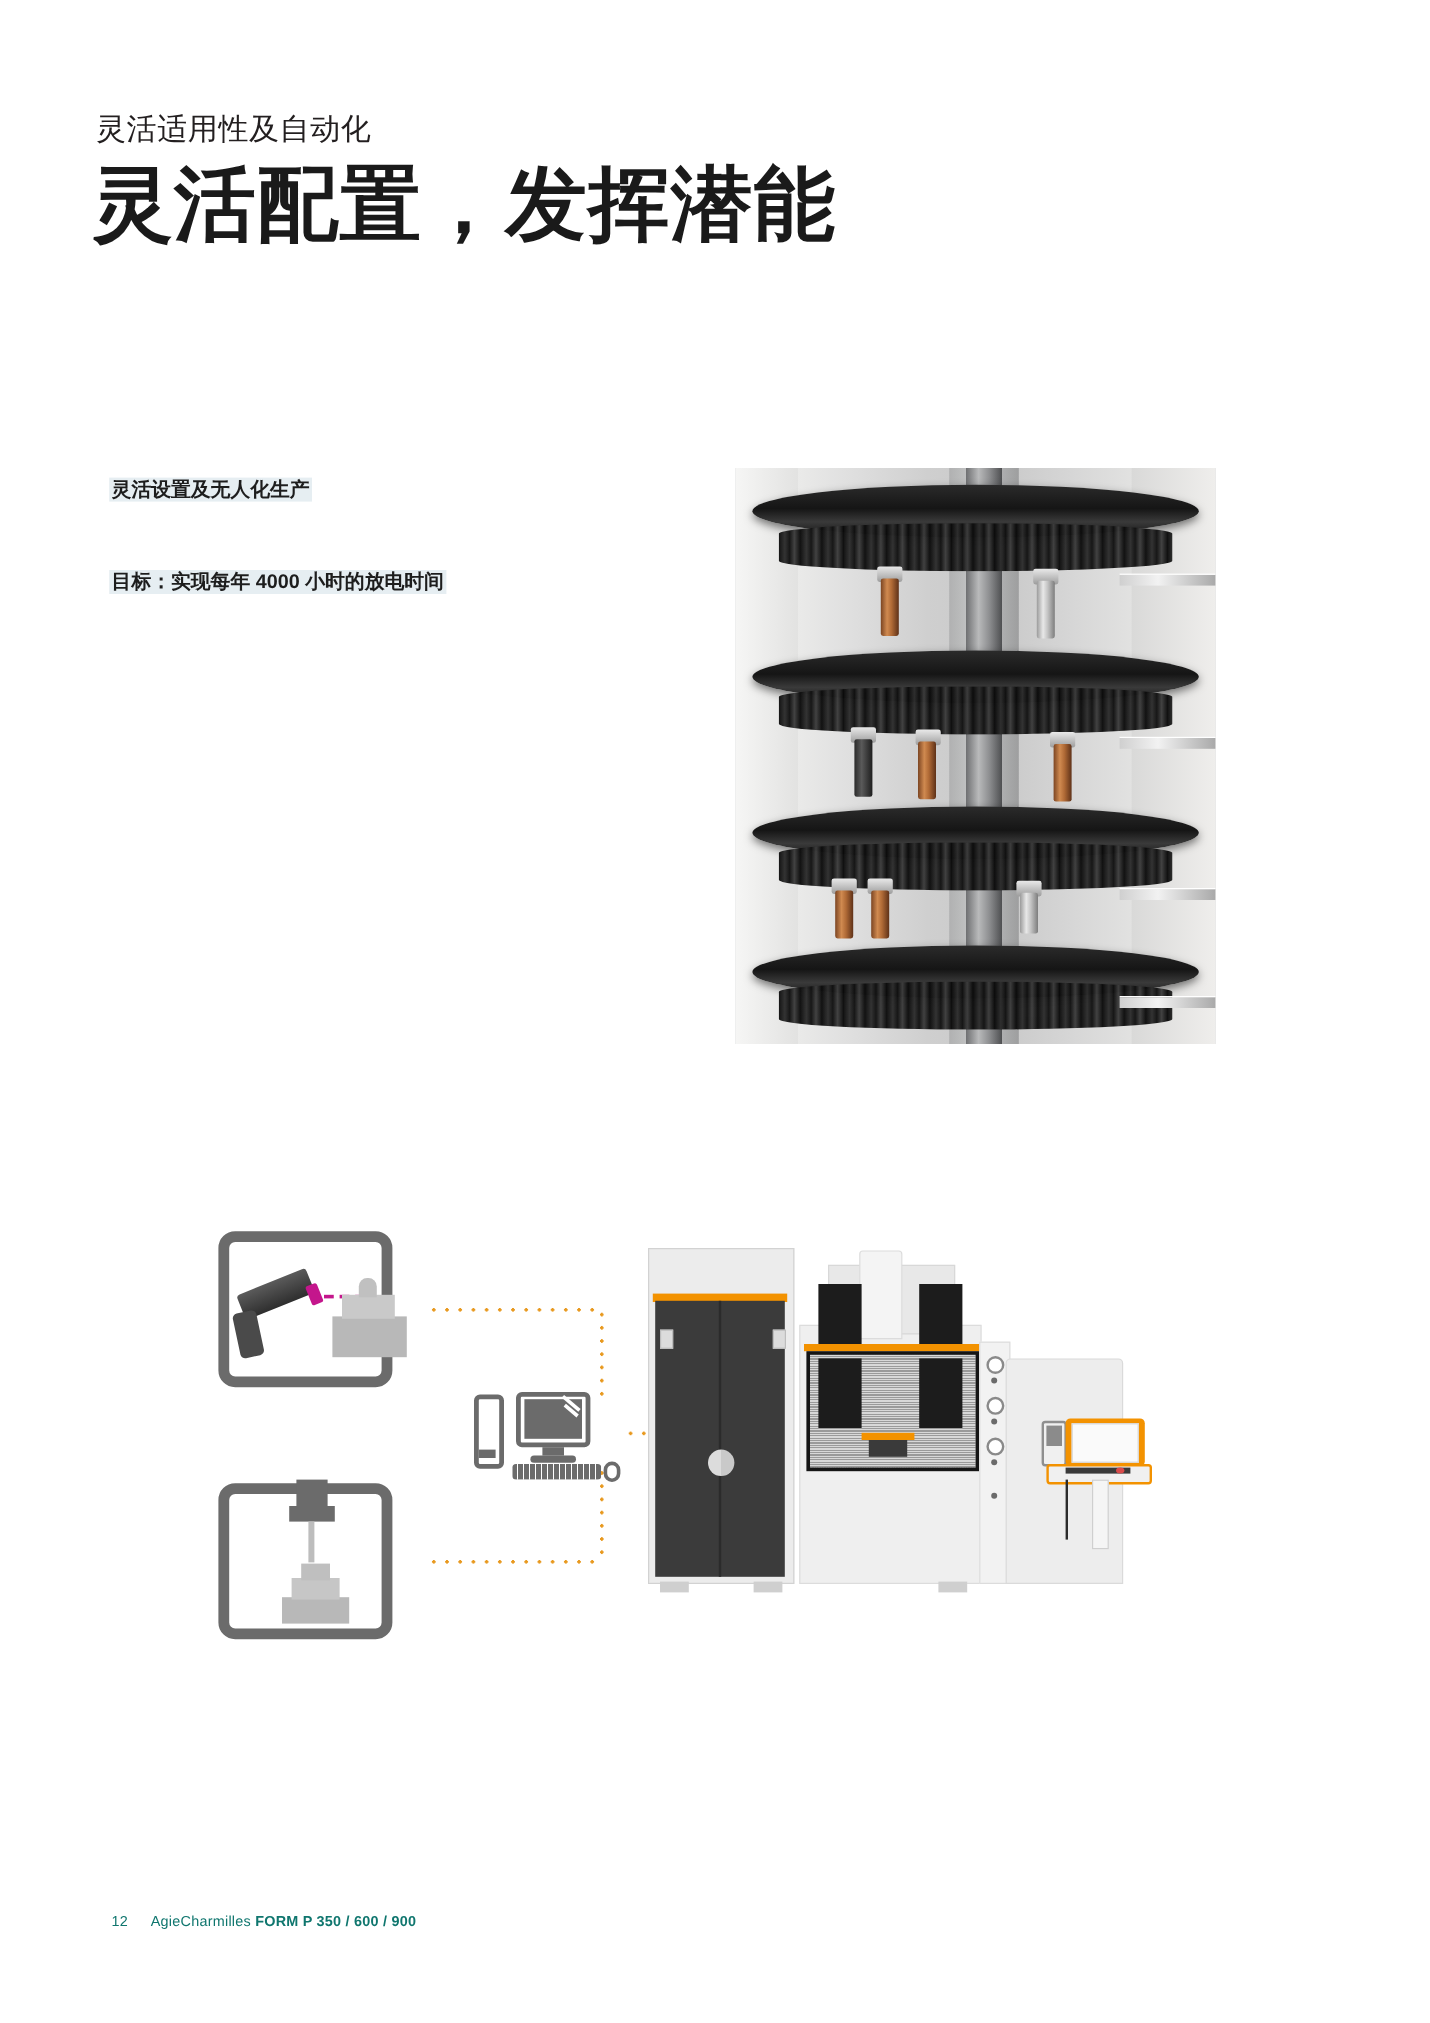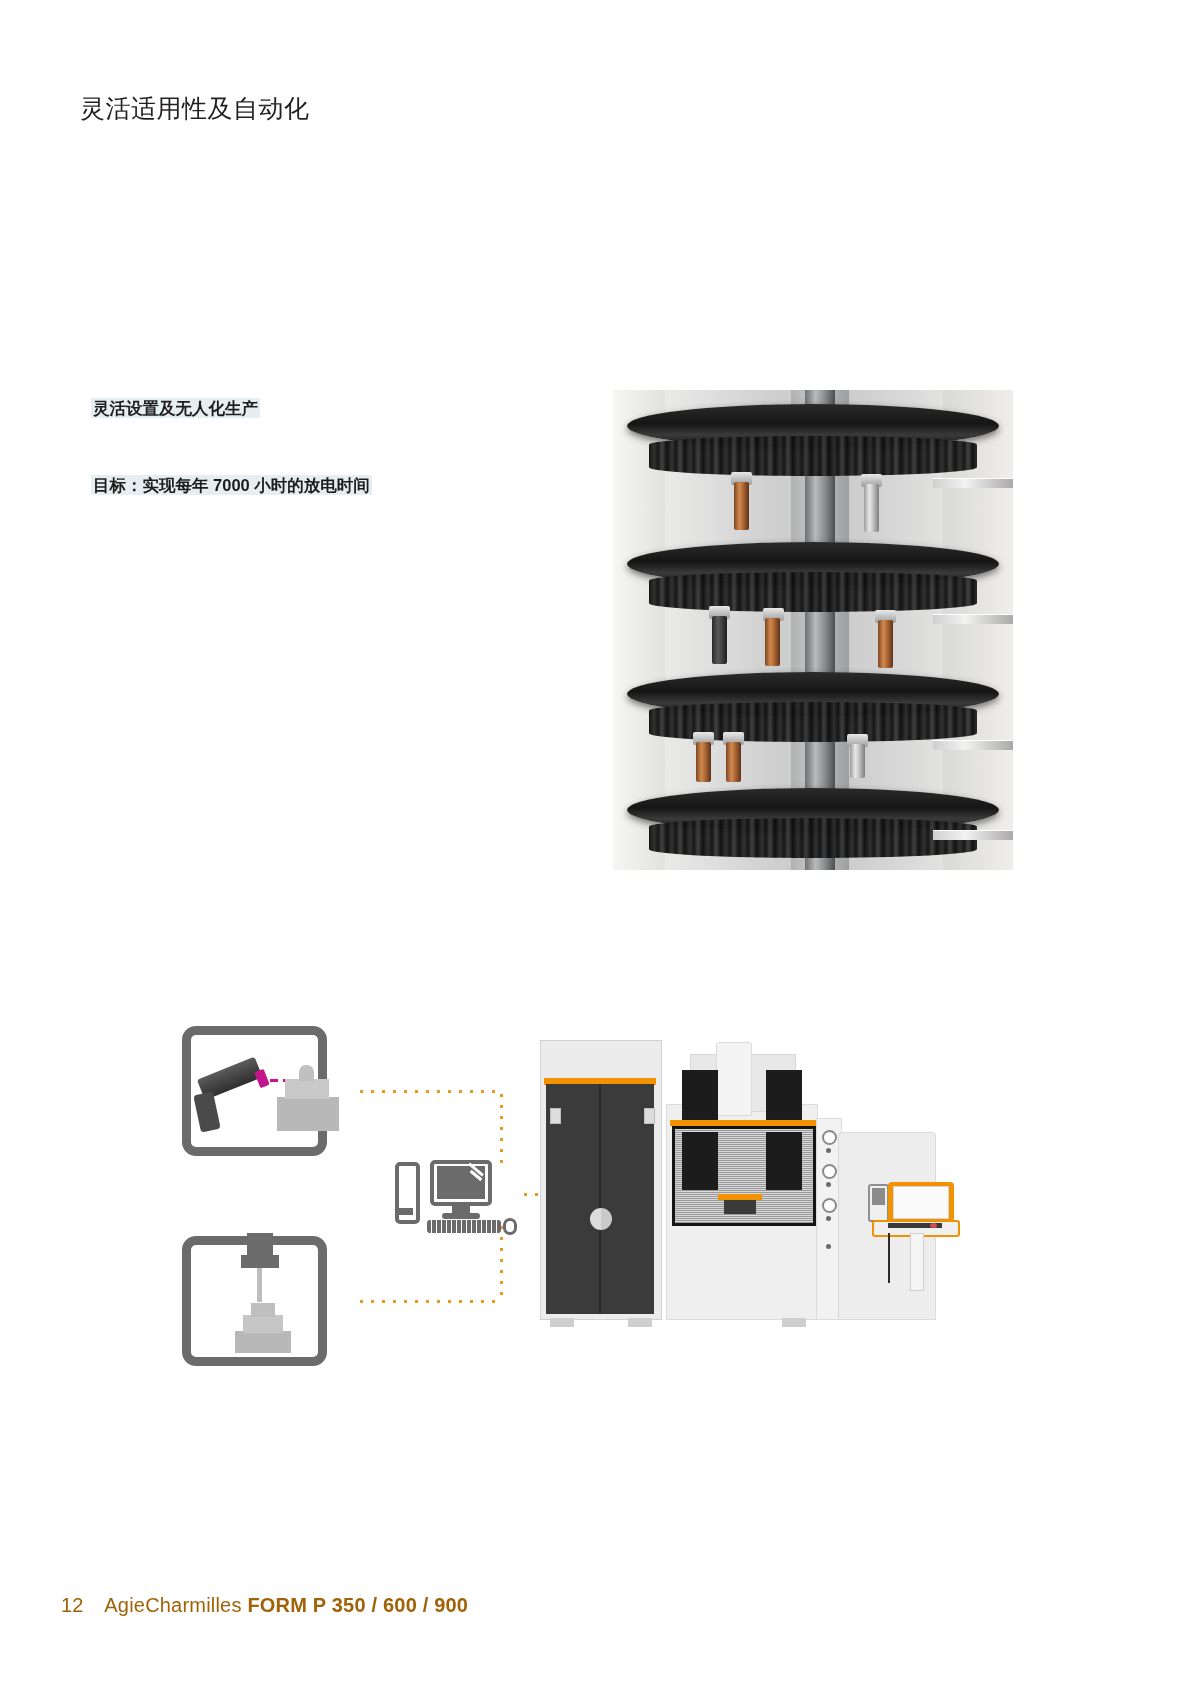--- a/index.html
+++ b/index.html
@@ -218,41 +218,42 @@
   .pc-shine{position:absolute;left:72px;top:8px;width:18px;height:3px;background:#fff;transform:rotate(40deg);}
   .pc-shine2{position:absolute;left:74px;top:14px;width:14px;height:3px;background:#fff;transform:rotate(40deg);}
   .pc-neck{position:absolute;left:57px;top:46px;width:18px;height:7px;background:#6b6b6b;}
   .pc-stand{position:absolute;left:47px;top:53px;width:38px;height:6px;background:#6b6b6b;border-radius:3px;}
   .pc-kbd{position:absolute;left:32px;top:60px;width:74px;height:13px;background:#6b6b6b;border-radius:3px;
     background-image:repeating-linear-gradient(90deg,#6b6b6b 0 4px,#fff 4px 5px);}
   .pc-mouse{position:absolute;left:108px;top:58px;width:14px;height:17px;border:3px solid #6b6b6b;border-radius:7px;box-sizing:border-box;background:#fff;}
 
   
   .footer{
-    position:absolute;left:61px;top:1594px;
-    font-size:20px;color:#a16207;letter-spacing:0.2px;
+    position:absolute;left:93px;top:1594px;
+    font-size:12px;color:#0f766e;letter-spacing:0.2px;
   }
   .footer .pg{margin-right:16px;}
   .footer b{font-weight:700;}
 </style>
 </head>
 <body>
 
 <div class="page">
 
   <div class="eyebrow">灵活适用性及自动化</div>
+  <div class="headline">灵活配置，发挥潜能</div>
 
   <div class="textcol">
 
     <div class="sec-head-wrap">
       <span class="sec-head">灵活设置及无人化生产</span>
     </div>
 
     <div class="sec-head-wrap block-2">
-      <span class="sec-head">目标：实现每年 7000 小时的放电时间</span>
+      <span class="sec-head">目标：实现每年 4000 小时的放电时间</span>
     </div>
   </div>
 
   <div class="photo">
     <div class="ph-bg"></div>
     <div class="ph-wall-l"></div>
     <div class="ph-wall-r"></div>
     <div class="ph-col2"></div>
     <div class="ph-col"></div>
 

